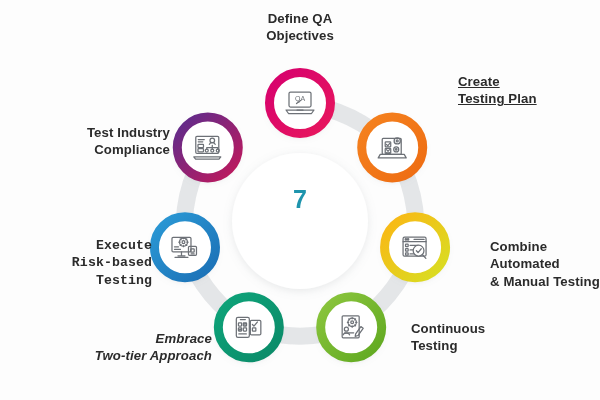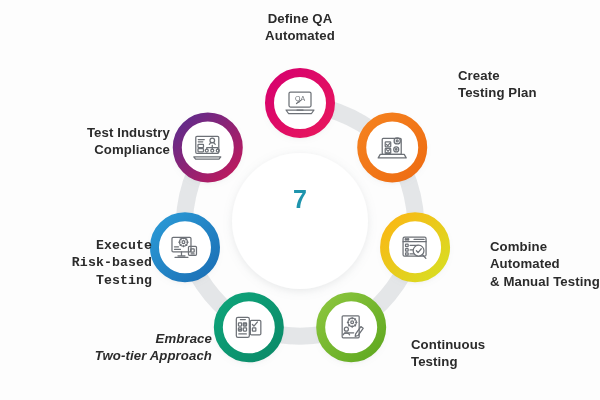--- a/index.html
+++ b/index.html
@@ -239,27 +239,27 @@
         </g>
       </g>
   </svg>
 
   <div class="center-text">
     <span class="center-number">7</span>
   </div>
 
   <div id="label-layer">
       <div class="node-label lbl-center" style="left: 248px; top: 10px; width: 104px;">Define QA
-Automated</div>
-      <div class="node-label lbl-right" style="left: 458px; top: 67px; width: 140px;">Create
+Objectives</div>
+      <div class="node-label lbl-right" style="left: 458px; top: 73px; width: 140px; text-decoration: underline;">Create
 Testing Plan</div>
       <div class="node-label lbl-right" style="left: 490px; top: 238px; width: 140px;">Combine
 Automated
 &amp; Manual Testing</div>
-      <div class="node-label lbl-right" style="left: 411px; top: 336px; width: 140px;">Continuous
+      <div class="node-label lbl-right" style="left: 411px; top: 320px; width: 140px;">Continuous
 Testing</div>
       <div class="node-label lbl-left" style="left: auto; top: 330px; right: 388px; width: 140px; font-style: italic;">Embrace
 Two-tier Approach</div>
       <div class="node-label lbl-left" style="left: auto; top: 237px; right: 448px; width: 140px; font-family: Liberation Mono, monospace;">Execute
 Risk-based
 Testing</div>
       <div class="node-label lbl-left" style="left: auto; top: 78px; right: 430px; width: 140px; margin-top: 46px;">Test Industry
 Compliance</div>
     </div>
 </div>

